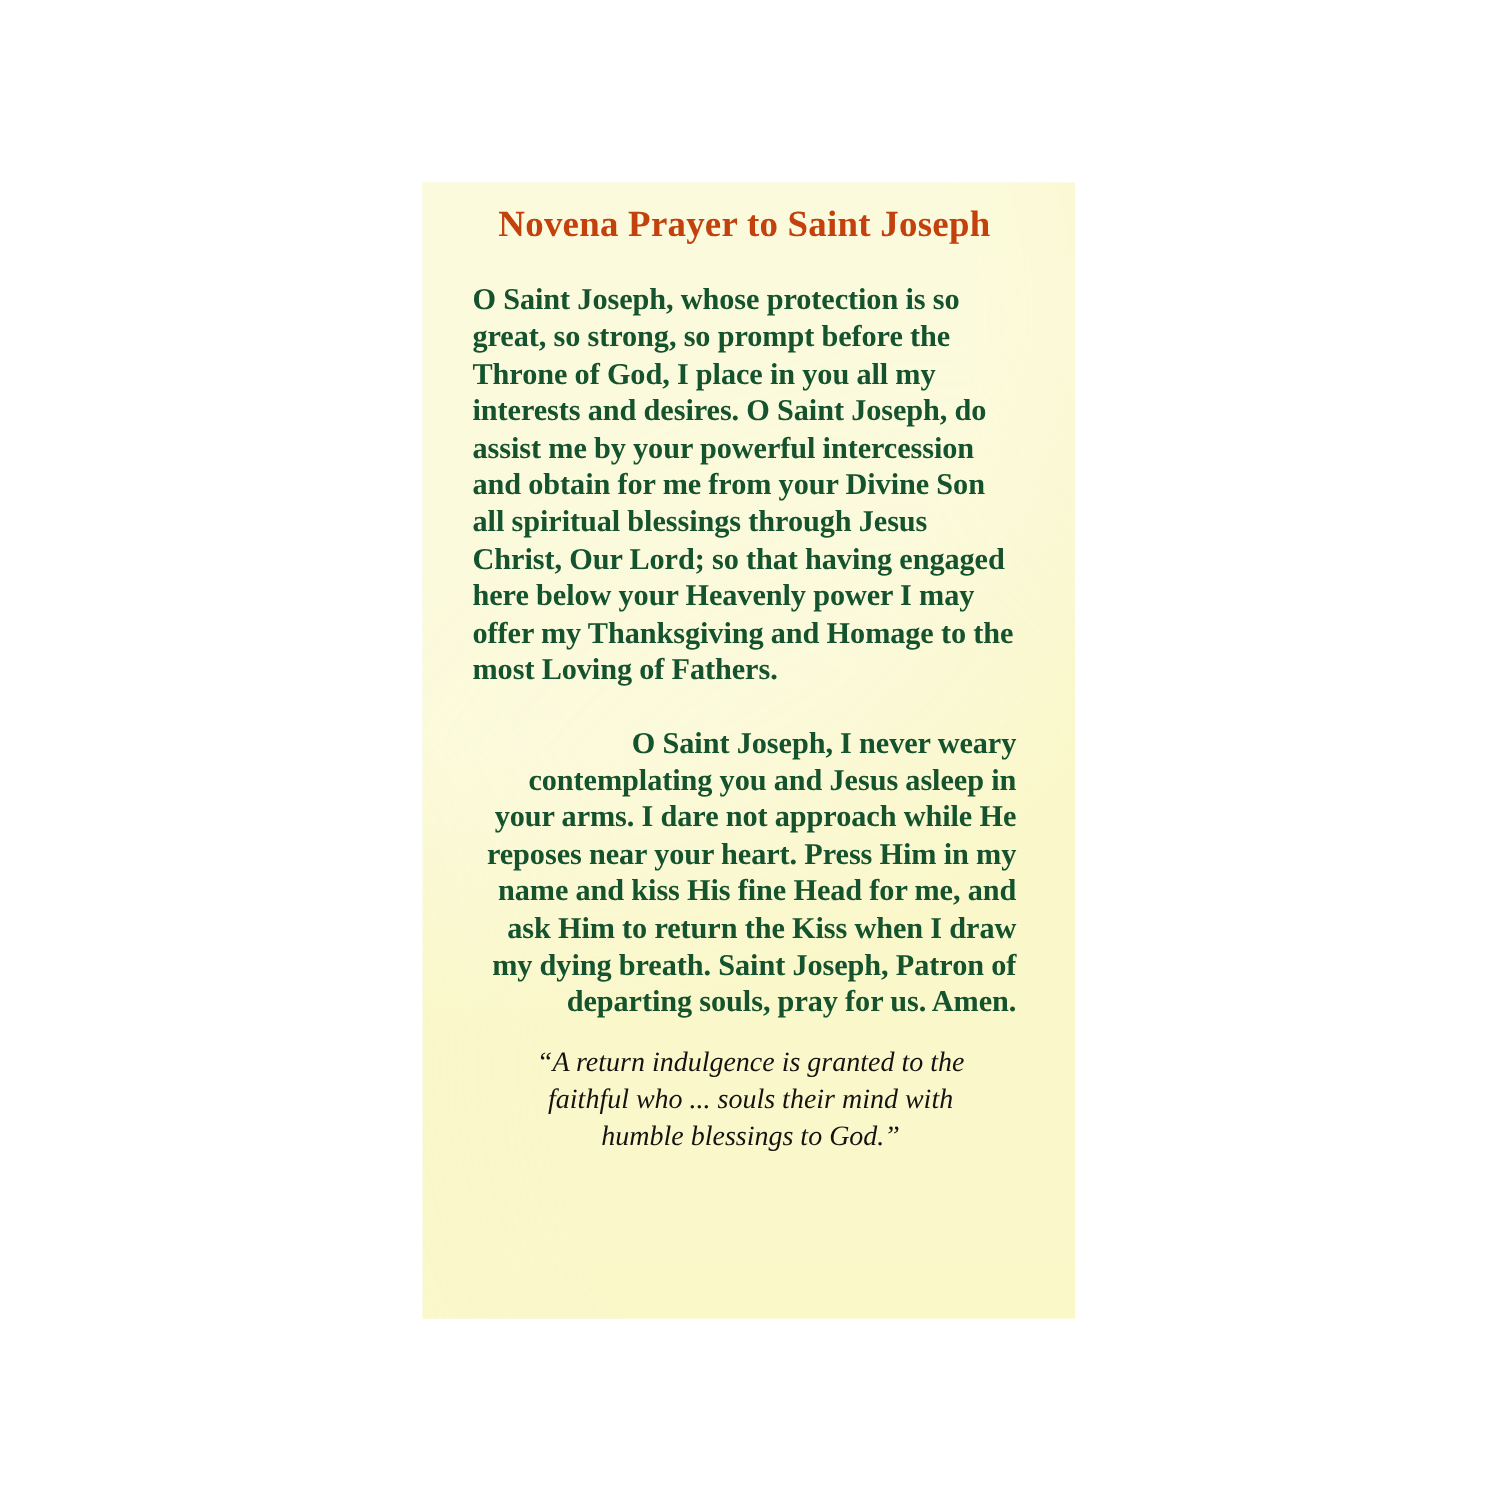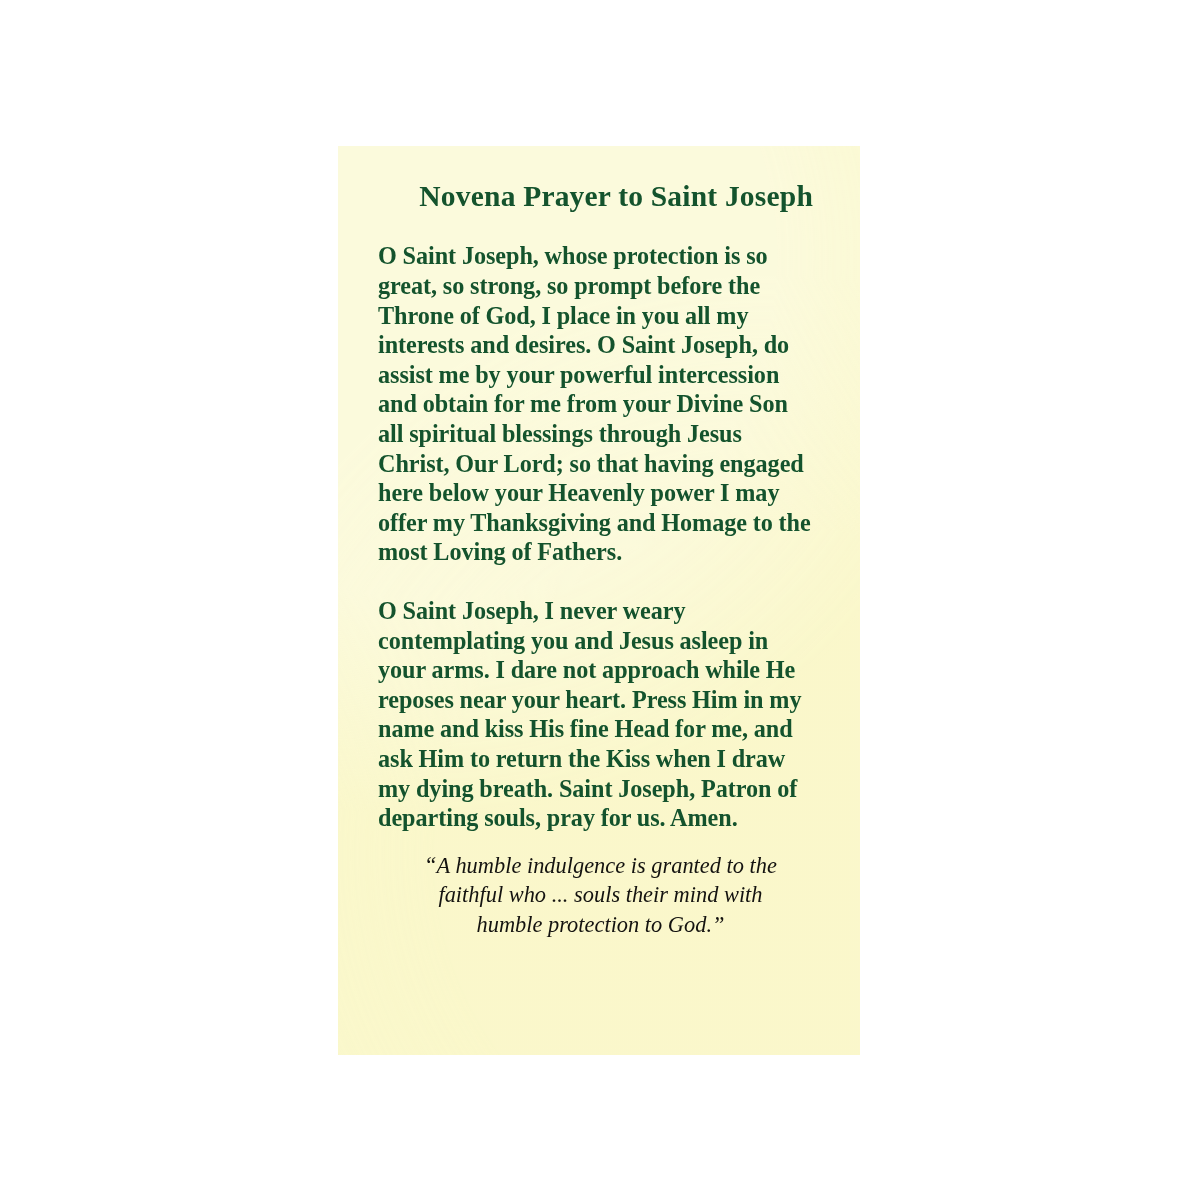--- a/index.html
+++ b/index.html
@@ -42,47 +42,48 @@
 
   #card-inner {
     position: relative;
     z-index: 1;
     padding: 0 47px 0 40px;
   }
 
   
   .card-title {
     margin: 0;
-    padding-top: 34px;
-    text-align: right;
+    padding-top: 18px;
+    text-align: center;
     font-size: 29.5px;
     font-weight: bold;
     line-height: 1.1;
     letter-spacing: .2px;
-    color: #14532d;
+    color: #c2410c;
     white-space: nowrap;
   }
 
   
   .prayer-body {
     margin: 0;
     padding-top: 29px;
   }
   .prayer-para {
     margin: 0 0 29px 0;
     font-size: 24.2px;
     font-weight: bold;
     line-height: 29.6px;
     color: #14532d;
     text-align: left;
     letter-spacing: -0.05px;
     word-spacing: -0.2px;
   }
   .prayer-para:last-child {
     margin-bottom: 0;
+    text-align: right;
   }
 
   
   .indulgence-quote {
     margin: 0;
     padding: 18px 18px 0 28px;
     font-size: 22.4px;
     font-style: italic;
     font-weight: normal;
     line-height: 29.5px;
@@ -104,19 +105,19 @@
 
     <div class="prayer-body">
 
       <p class="prayer-para">O Saint Joseph, whose protection is so great, so strong, so prompt before the Throne of God, I place in you all my interests and desires. O Saint Joseph, do assist me by your powerful intercession and obtain for me from your Divine Son all spiritual blessings through Jesus Christ, Our Lord; so that having engaged here below your Heavenly power I may offer my Thanksgiving and Homage to the most Loving of Fathers.</p>
 
       <p class="prayer-para">O Saint Joseph, I never weary contemplating you and Jesus asleep in your arms. I dare not approach while He reposes near your heart. Press Him in my name and kiss His fine Head for me, and ask Him to return the Kiss when I draw my dying breath. Saint Joseph, Patron of departing souls, pray for us. Amen.</p>
 
     </div>
 
     <blockquote class="indulgence-quote">
-      <span class="q-line">“A humble indulgence is granted to the</span>
+      <span class="q-line">“A return indulgence is granted to the</span>
       <span class="q-line">faithful who ... souls their mind with</span>
-      <span class="q-line">humble protection to God.”</span>
+      <span class="q-line">humble blessings to God.”</span>
     </blockquote>
 
   </div>
 </div>
 
 </body></html>

